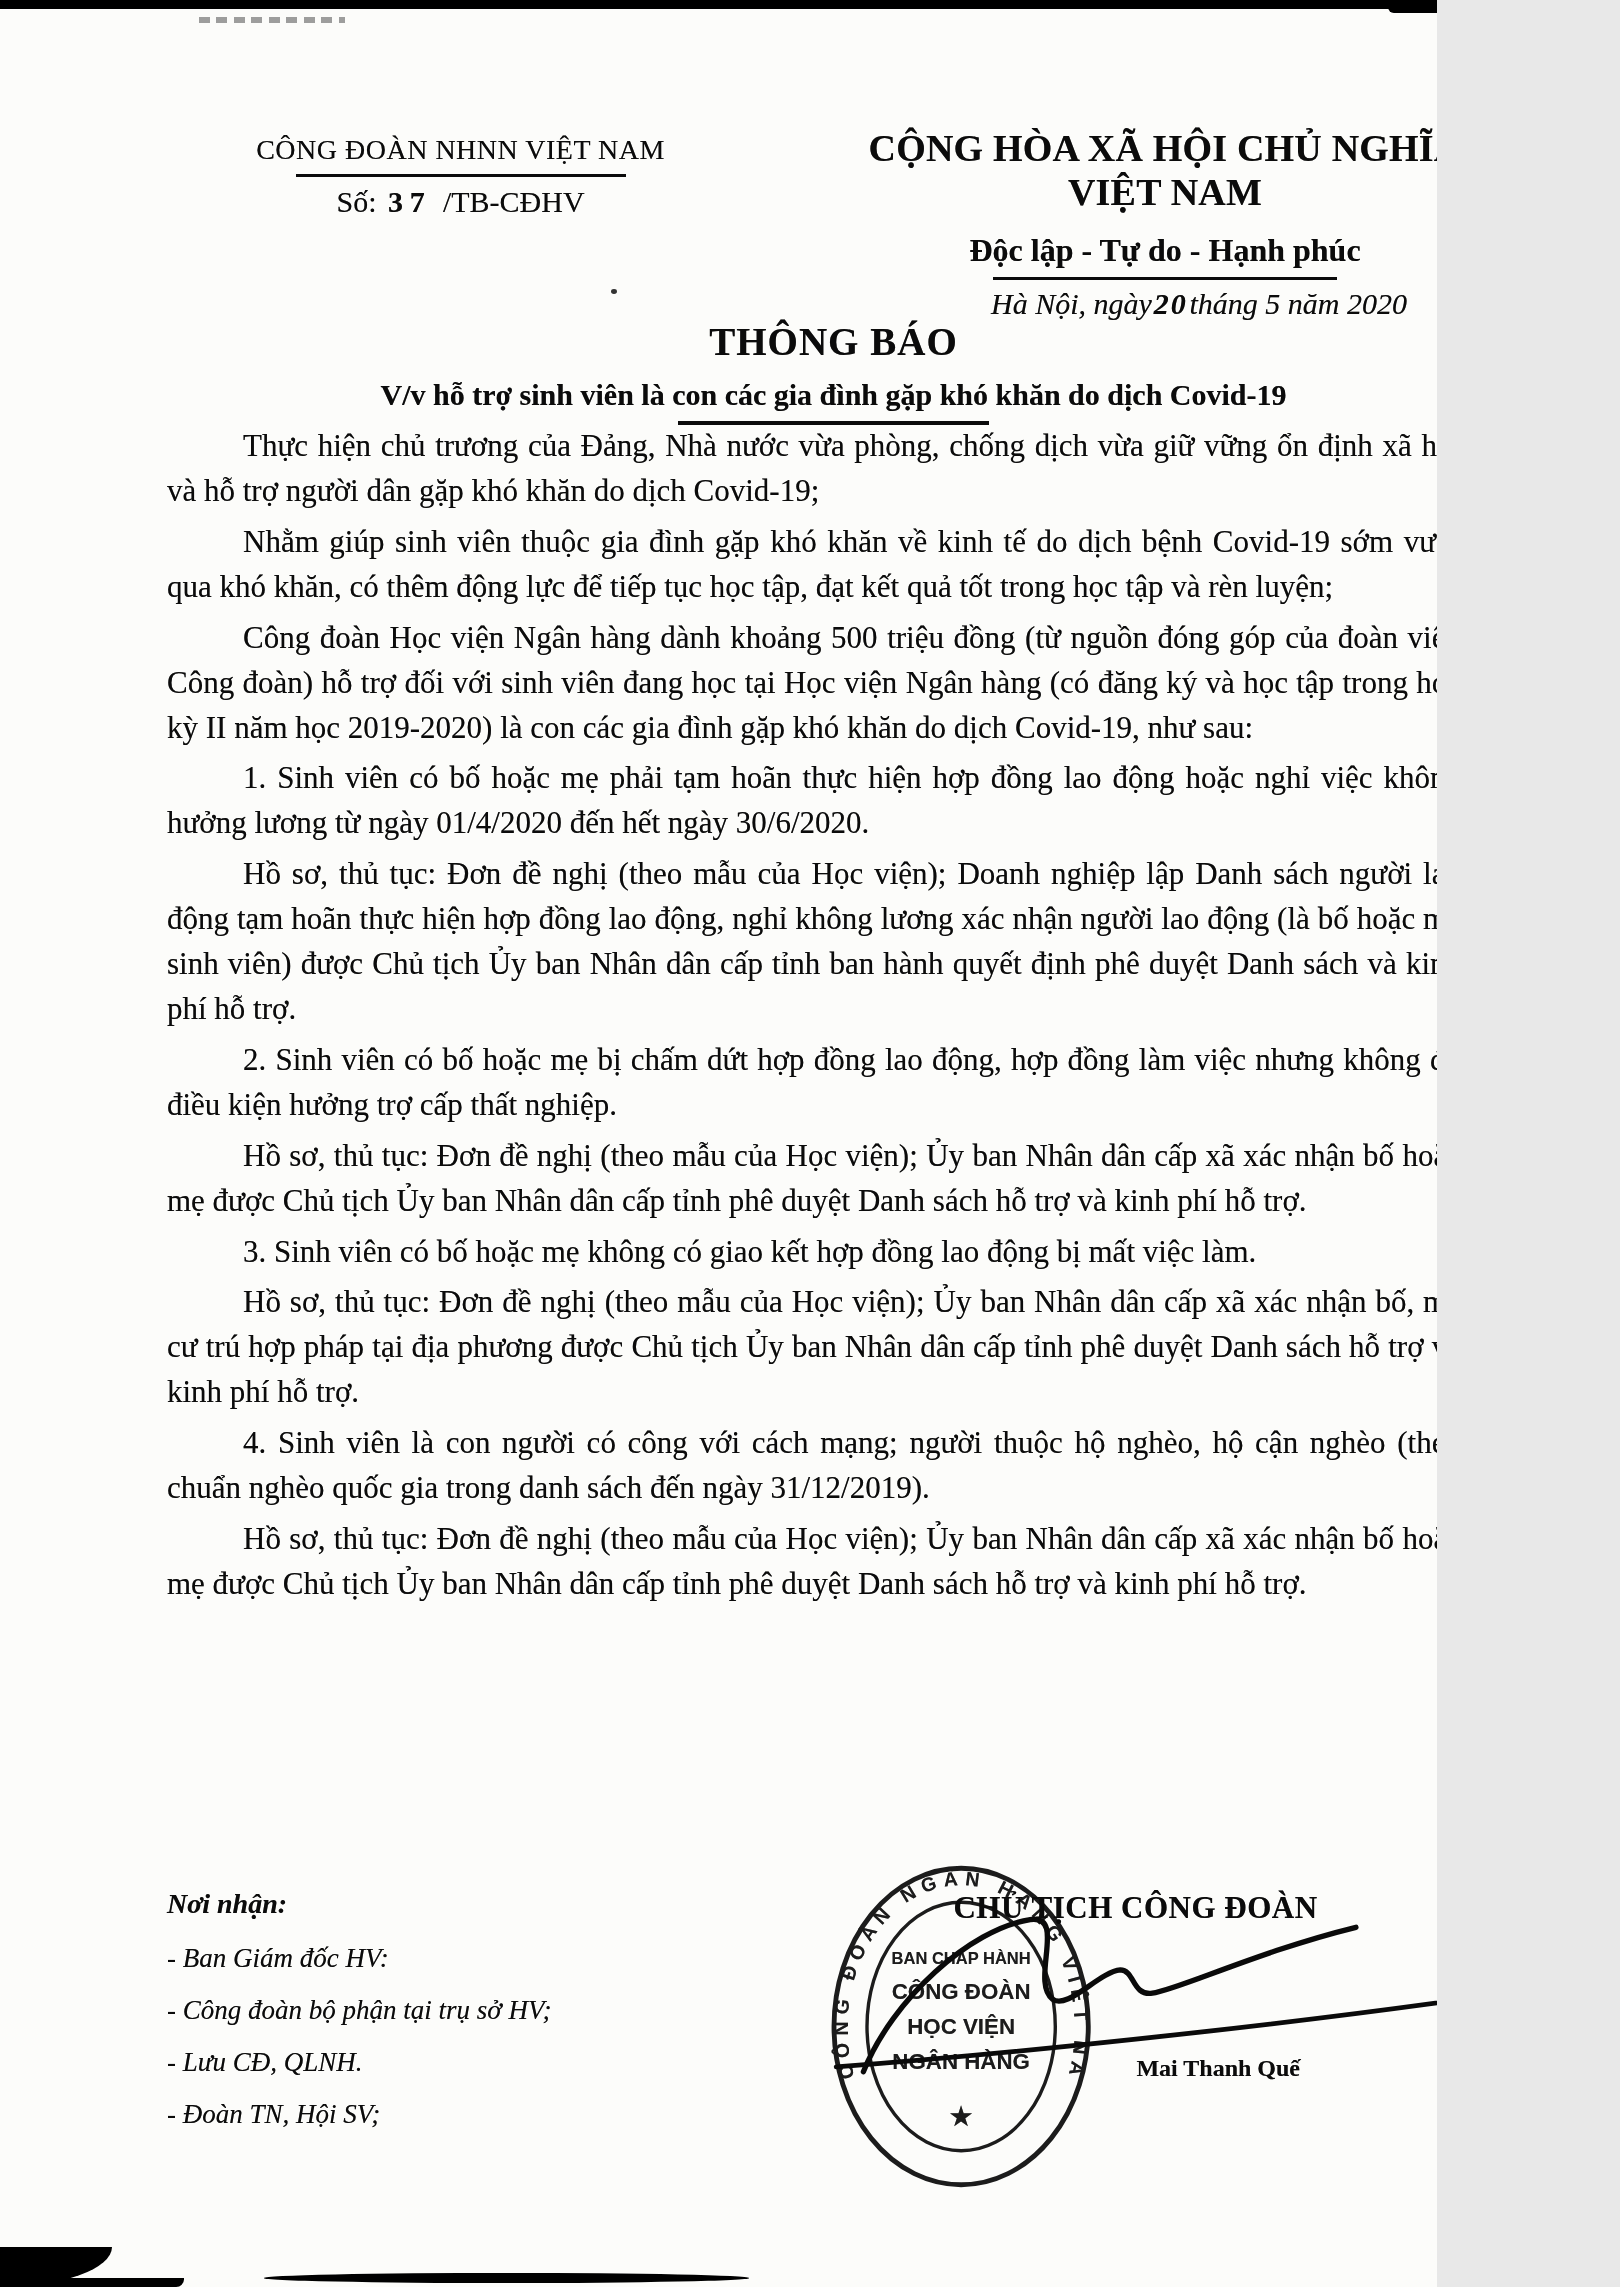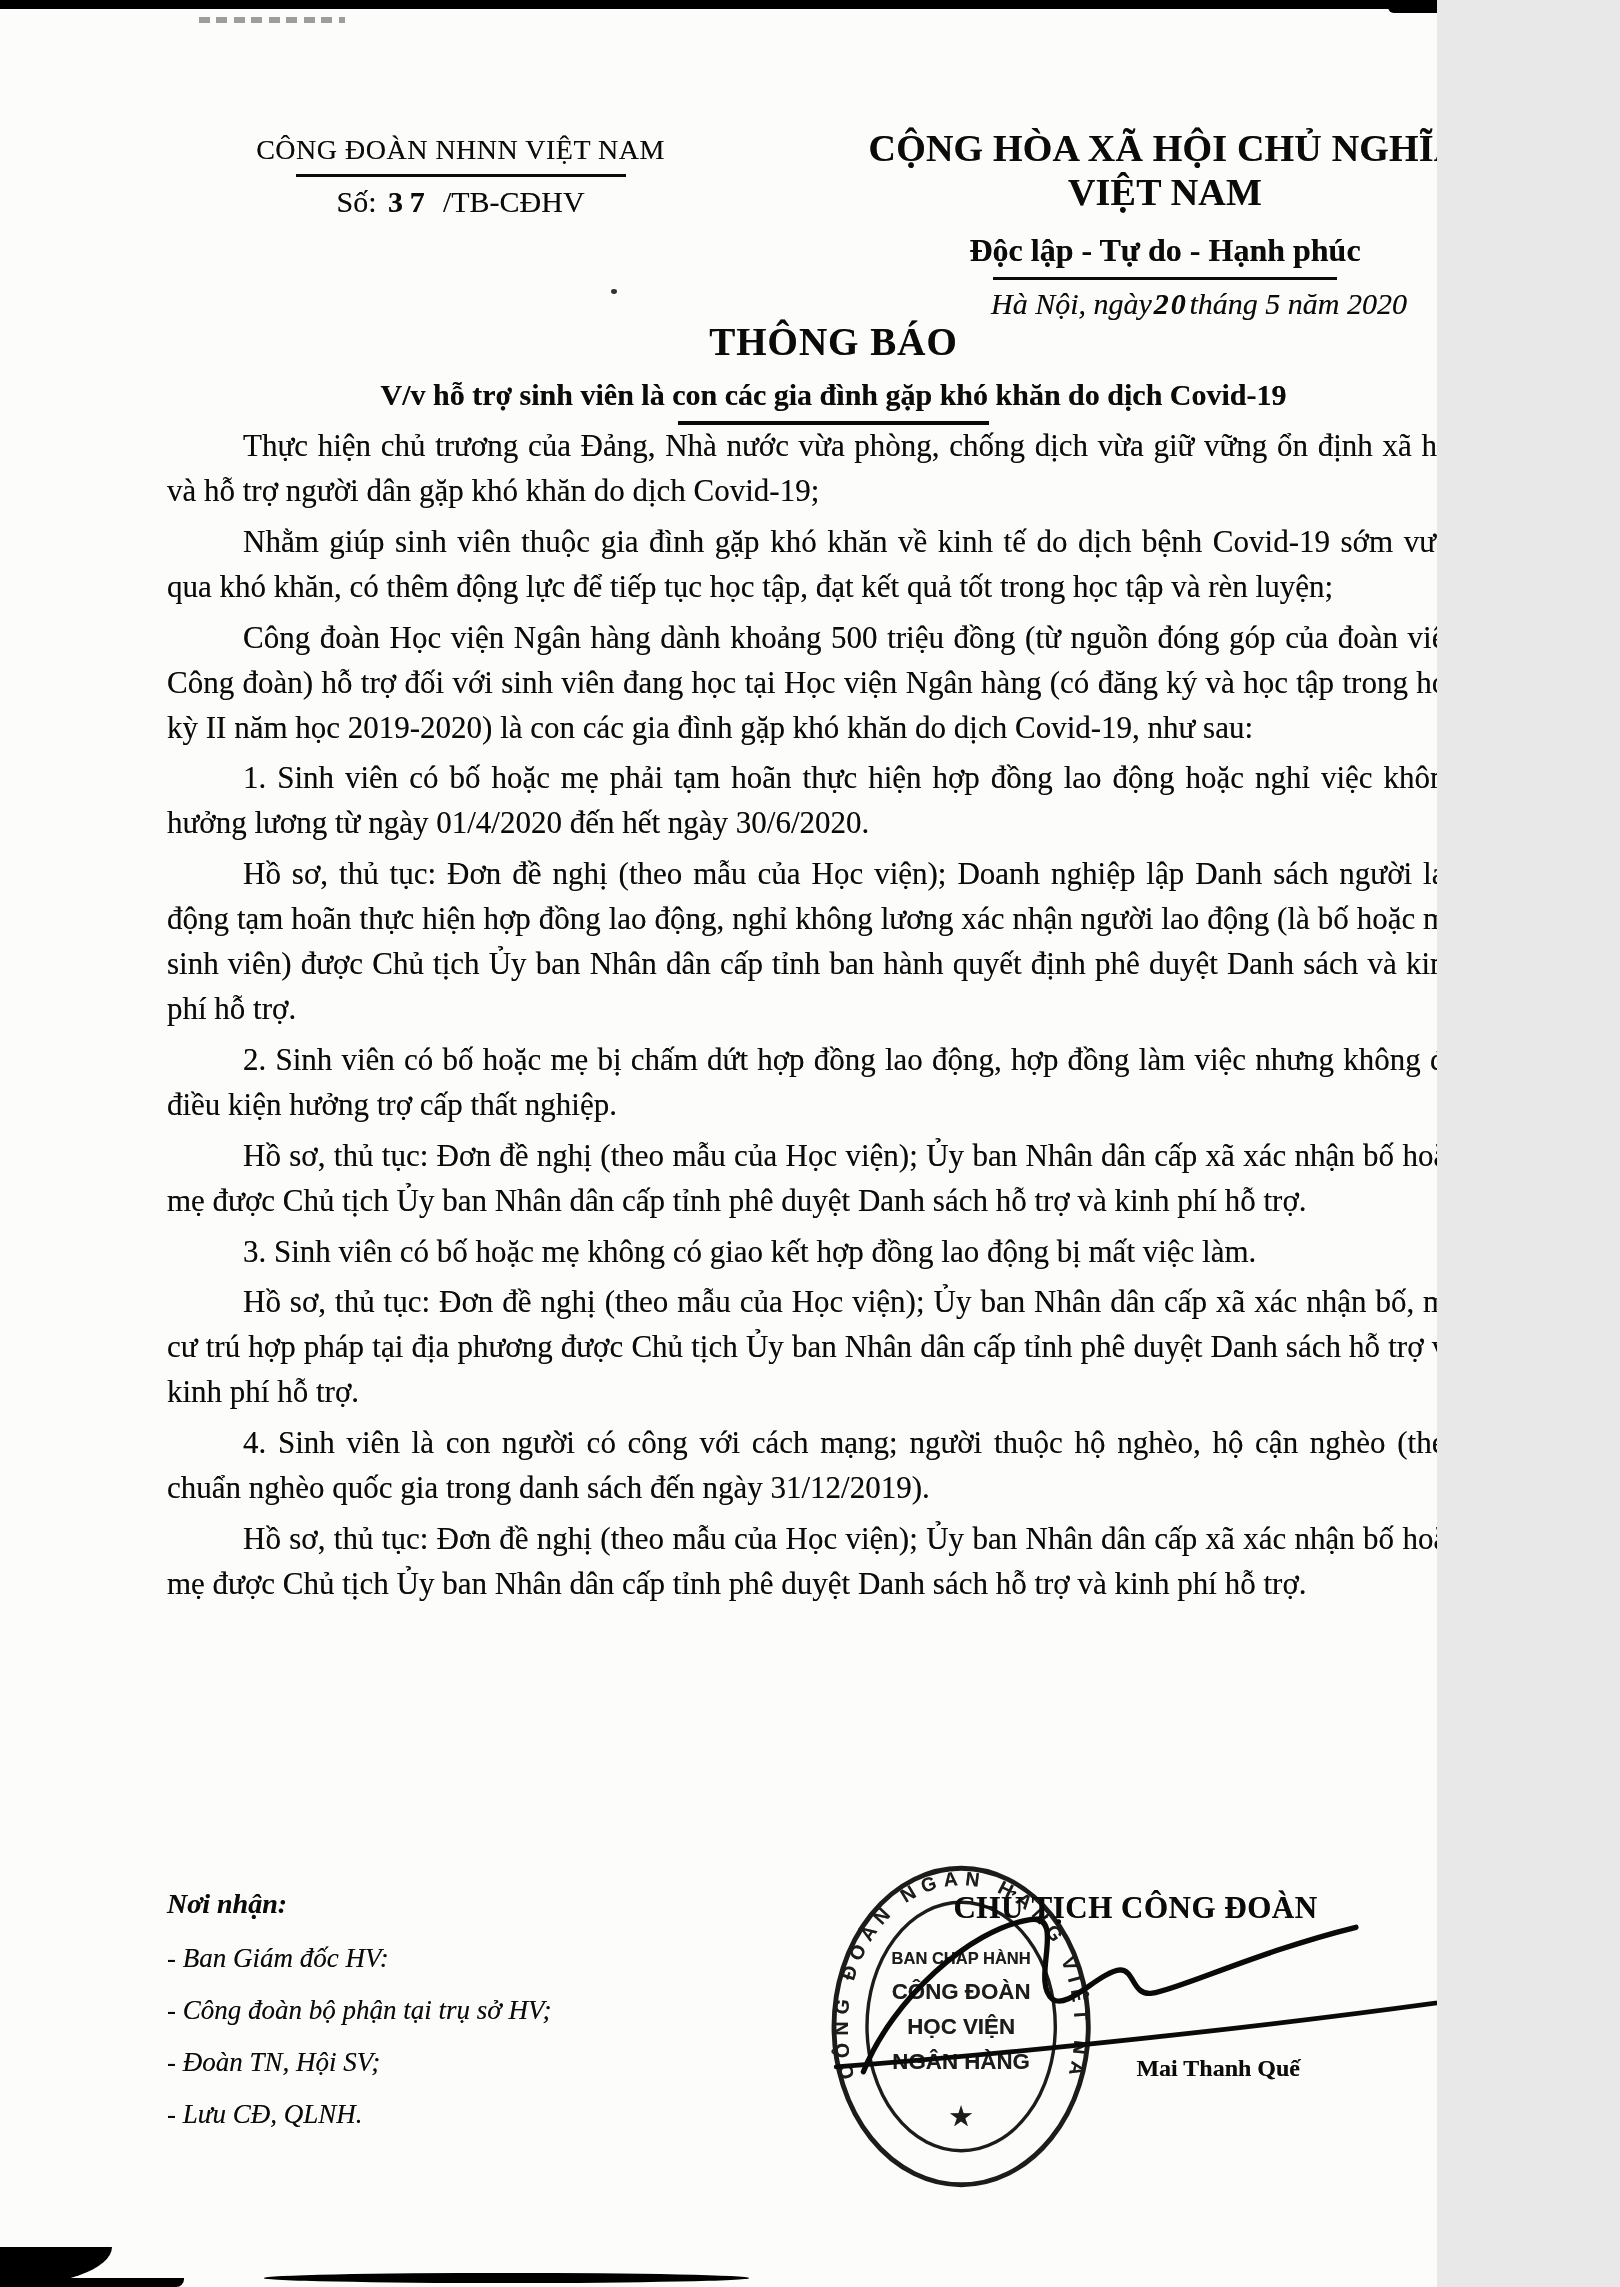--- a/index.html
+++ b/index.html
@@ -114,22 +114,22 @@
     <p>3. Sinh viên có bố hoặc mẹ không có giao kết hợp đồng lao động bị mất việc làm.</p>
     <p>Hồ sơ, thủ tục: Đơn đề nghị (theo mẫu của Học viện); Ủy ban Nhân dân cấp xã xác nhận bố, mẹ cư trú hợp pháp tại địa phương được Chủ tịch Ủy ban Nhân dân cấp tỉnh phê duyệt Danh sách hỗ trợ và kinh phí hỗ trợ.</p>
     <p>4. Sinh viên là con người có công với cách mạng; người thuộc hộ nghèo, hộ cận nghèo (theo chuẩn nghèo quốc gia trong danh sách đến ngày 31/12/2019).</p>
     <p>Hồ sơ, thủ tục: Đơn đề nghị (theo mẫu của Học viện); Ủy ban Nhân dân cấp xã xác nhận bố hoặc mẹ được Chủ tịch Ủy ban Nhân dân cấp tỉnh phê duyệt Danh sách hỗ trợ và kinh phí hỗ trợ.</p>
   </div>
 
   <div class="recipients">
     <div class="label">Nơi nhận:</div>
     <div class="item">- Ban Giám đốc HV:</div>
     <div class="item">- Công đoàn bộ phận tại trụ sở HV;</div>
+    <div class="item">- Lưu CĐ, QLNH.</div>
     <div class="item">- Đoàn TN, Hội SV;</div>
-    <div class="item">- Lưu CĐ, QLNH.</div>
   </div>
 
   <svg class="stamp-svg" width="330" height="369" viewBox="0 0 340 380">
     <defs>
       <path id="ringPath" d="M 57 248 A 117 147 0 1 1 273 248" fill="none"></path>
     </defs>
     <ellipse cx="165" cy="190" rx="131" ry="163" fill="none" stroke="#0a0a0a" stroke-width="5"></ellipse>
     <ellipse cx="165" cy="190" rx="97" ry="128" fill="none" stroke="#0a0a0a" stroke-width="3.5"></ellipse>
     <text class="stamp-ring-text">
       <textPath href="#ringPath" startOffset="6" textLength="540">CÔNG ĐOÀN NGÂN HÀNG VIỆT NAM</textPath>

